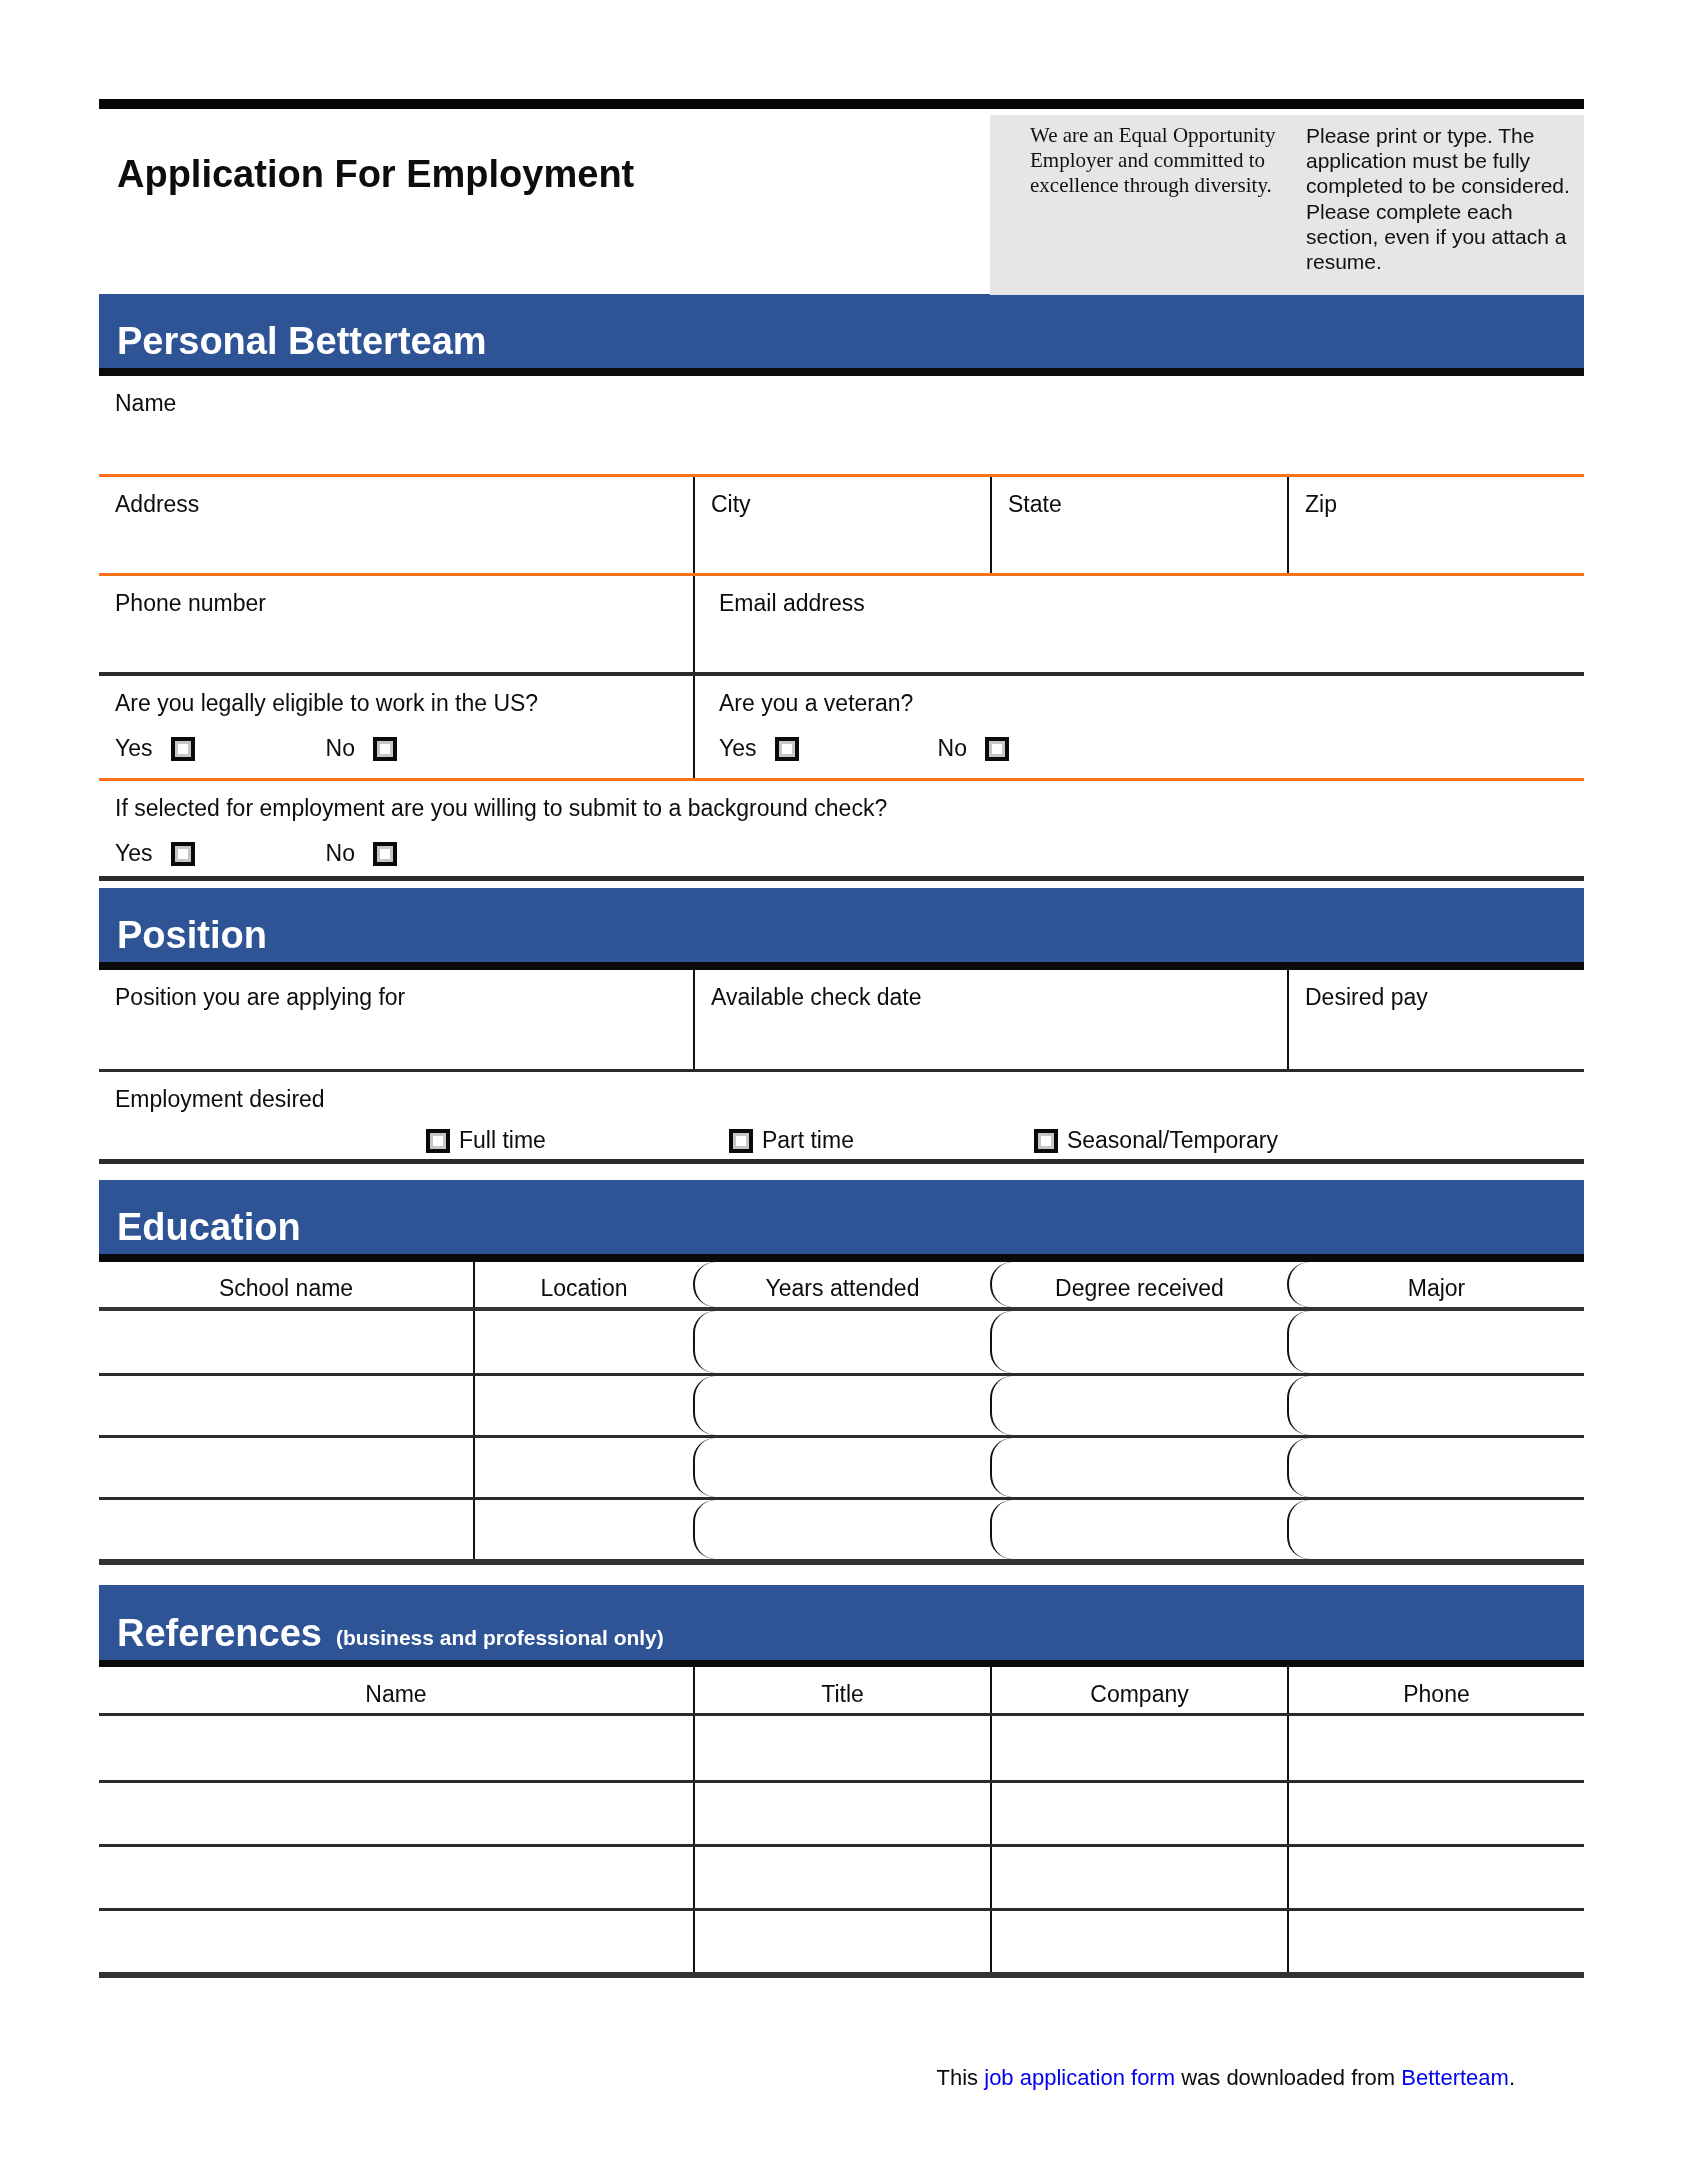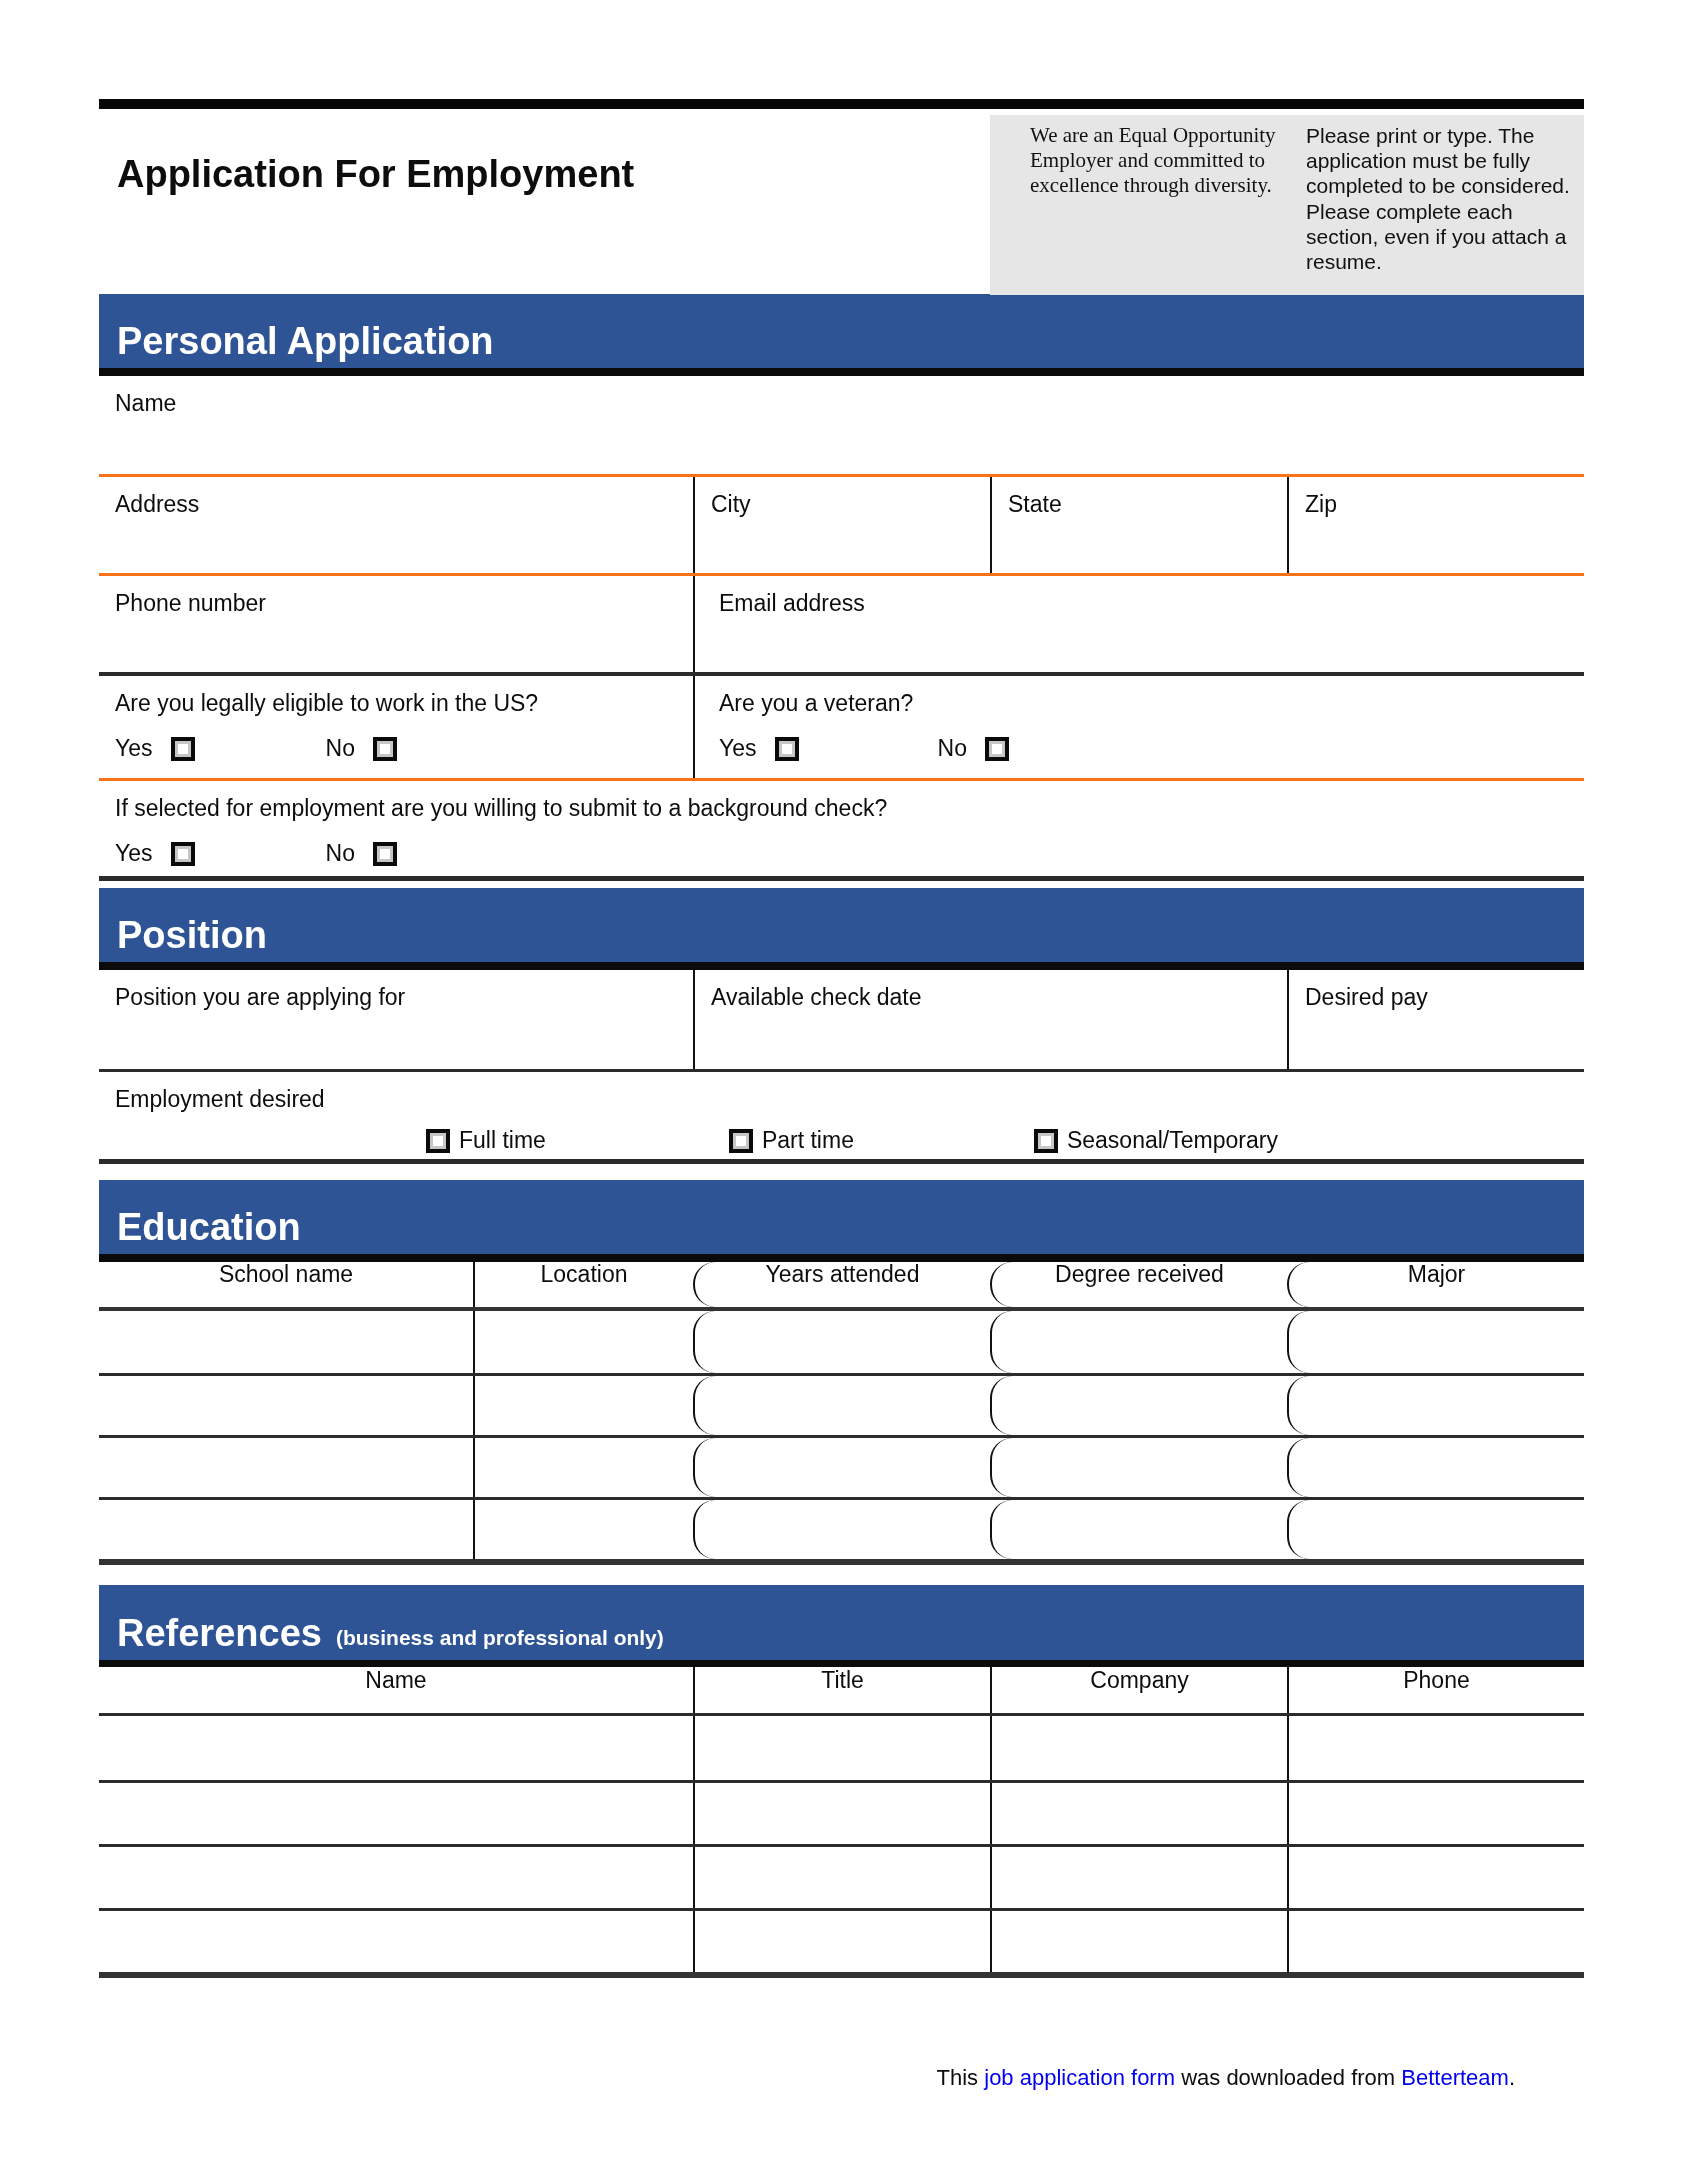--- a/index.html
+++ b/index.html
@@ -53,21 +53,21 @@
   .opts { display:flex; align-items:center; margin-top:14px; }
   .opt { display:flex; align-items:center; font-size:23px; }
   .opt .cb { margin-right:9px; }
   .opt.o1 { margin-left:327px; } .opt.o2 { margin-left:183px; } .opt.o3 { margin-left:180px; }
 
   
   .bar-education { margin-top:16px; }
   .bar-references { margin-top:20px; }
   .thead { display:flex; align-items:flex-end; height:49px; }
   .thead .hcell { display:flex; align-items:flex-end; justify-content:center;
-                  font-size:23px; padding-bottom:19px; height:100%; }
+                  font-size:23px; padding-bottom:5px; height:100%; }
   .thead .hcell + .hcell { border-left:2px solid #111; }
   .edu-head { border-bottom:4px solid #333; }
   .ref-head { border-bottom:3px solid #2b2b2b; }
   .tbody .trow { display:flex; }
   .tbody .trow + .trow { border-top:3px solid #2b2b2b; }
   .tbody .tcell + .tcell { border-left:2px solid #111; }
   .edu-body { border-bottom:6px solid #333; }
   .ref-body { border-bottom:6px solid #333; }
   .edu-body .trow { height:62px; }
   .ref-body .trow { height:64px; }
@@ -88,21 +88,21 @@
 
     <div class="header-area">
       <div class="doc-title">Application For Employment</div>
       <div class="notice">
         <div class="notice-col left">We are an Equal Opportunity Employer and committed to excellence through diversity.</div>
         <div class="notice-col right">Please print or type. The application must be fully completed to be considered. Please complete each section, even if you attach a resume.</div>
       </div>
     </div>
 
     <div class="section-bar">
-      <span class="big">Personal Application</span>
+      <span class="big">Personal Betterteam</span>
     </div>
 
     <div class="frow row-name notop">
       <div class="cell" style="width:1485px">
         <div class="flabel">Name</div>
       </div>
     </div>
 
     <div class="frow row-addr">
       <div class="cell c40">

